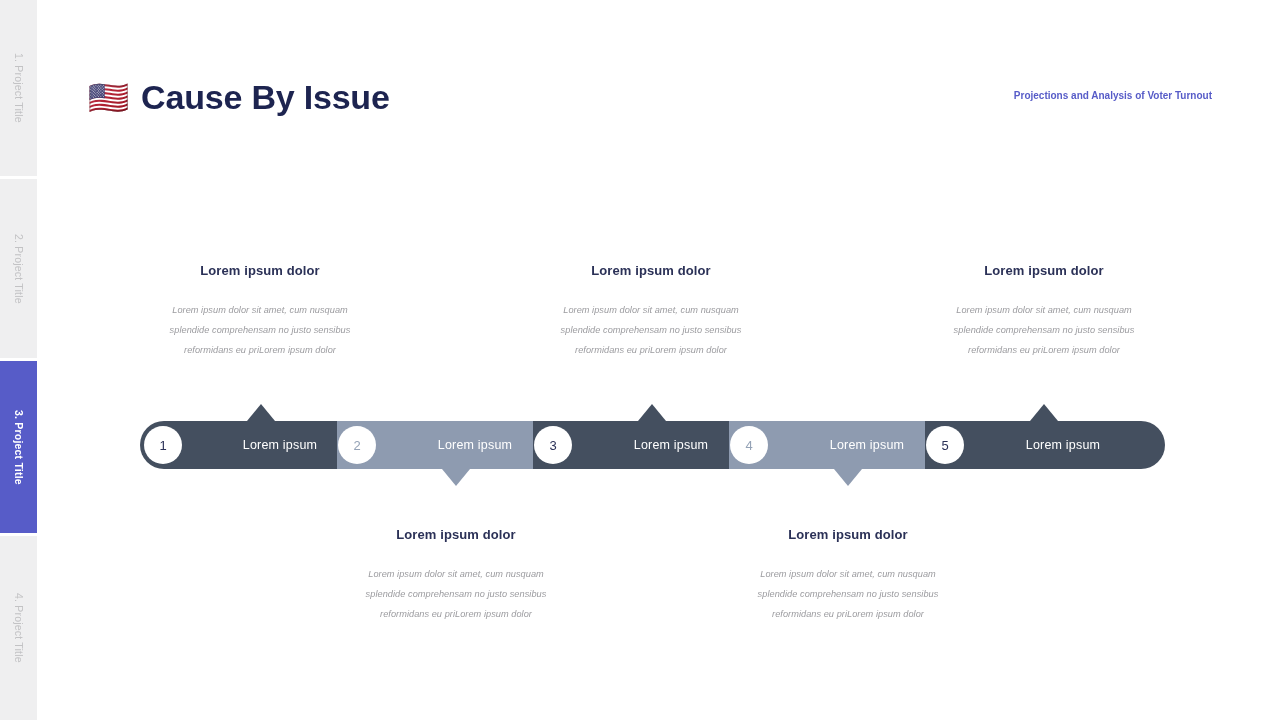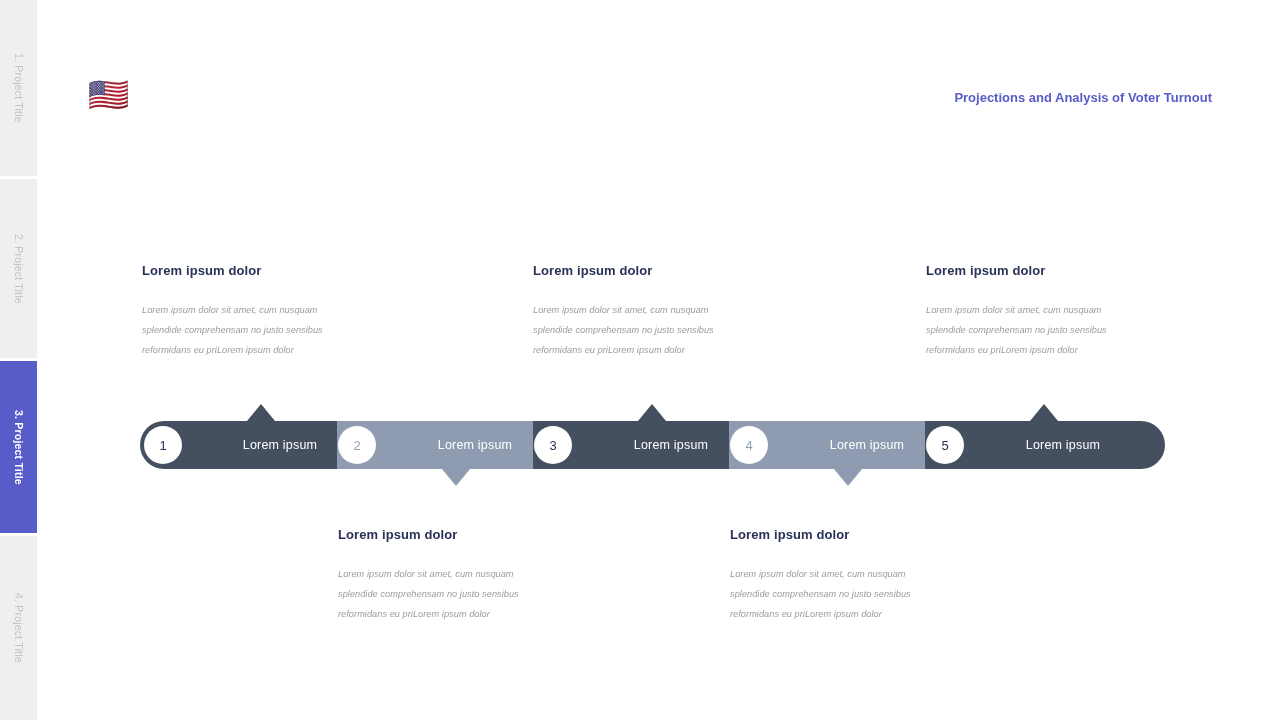--- a/index.html
+++ b/index.html
@@ -36,26 +36,26 @@
     position: absolute; left: 88px; top: 78px;
     display: flex; align-items: center; gap: 12px;
   }
   .flag-icon { font-size: 33px; line-height: 1; display: block; }
   .title-text {
     font-size: 34px; font-weight: bold; color: #1d2450;
     letter-spacing: -.2px; white-space: nowrap;
   }
   .header-sub {
     position: absolute; right: 68px; top: 90px;
-    font-size: 13px; font-weight: bold; color: #575cc8;
+    font-size: 10px; font-weight: bold; color: #575cc8;
     white-space: nowrap;
   }
 
   
-  .block { position: absolute; width: 236px; text-align: left; }
+  .block { position: absolute; width: 236px; text-align: center; }
   .block h3 {
     font-size: 13px; font-weight: bold; color: #2b3157;
     margin-bottom: 22px; letter-spacing: .1px;
   }
   .block p {
     font-size: 9.2px; color: #9b9b9f; line-height: 20px;
     letter-spacing: .05px;
     font-style: italic;
   }
 
@@ -118,20 +118,21 @@
     <div class="side-item active" style="height:175px">
       <span class="vtext">3. Project Title</span>
     </div>
     <div class="side-item" style="flex:1">
       <span class="vtext">4. Project Title</span>
     </div>
   </div>
 
   <div class="header-title">
     <span class="flag-icon">🇺🇸</span>
+    <span class="title-text">Cause By Issue</span>
   </div>
   <div class="header-sub">Projections and Analysis of Voter Turnout</div>
 
   <div class="block top" style="left:142px">
     <h3>Lorem ipsum dolor</h3>
     <p>Lorem ipsum dolor sit amet, cum nusquam</p>
     <p>splendide comprehensam no justo sensibus</p>
     <p>reformidans eu priLorem ipsum dolor</p>
   </div>
   <div class="block top" style="left:533px">

